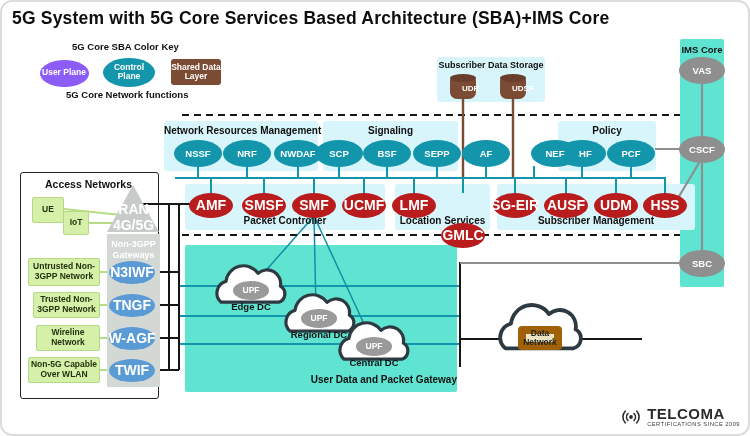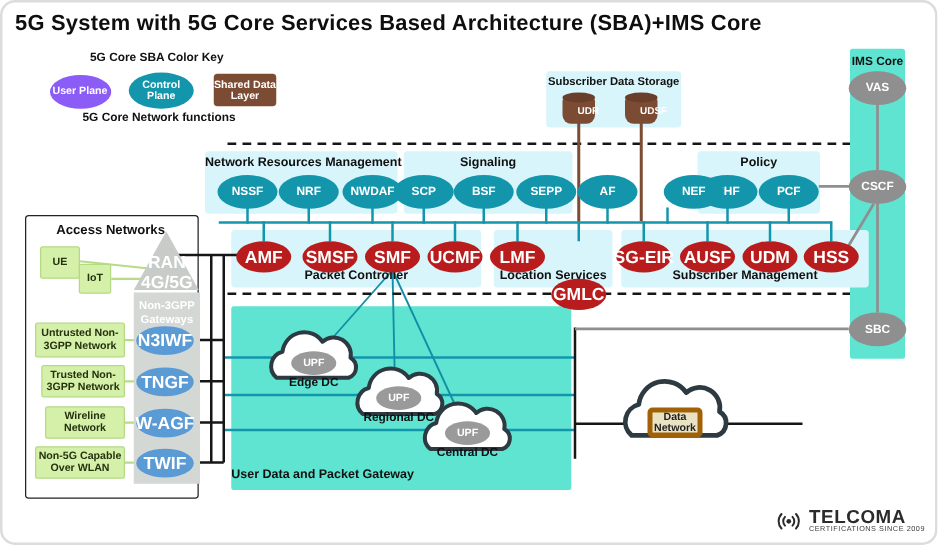--- a/index.html
+++ b/index.html
@@ -29,23 +29,23 @@
             box-sizing:border-box;z-index:3;padding:1px;}
   #accessbox{left:18px;top:170px;width:137px;height:225px;background:#fff;border:1.5px solid #222;border-radius:3px;z-index:0;}
   #accesstitle{left:18px;top:176px;width:137px;font-size:10.5px;font-weight:bold;color:#111;text-align:center;z-index:3;}
   #rantri{left:105px;top:183px;width:0;height:0;border-left:26.5px solid transparent;border-right:26.5px solid transparent;
           border-bottom:47px solid #c7ccc9;z-index:1;}
   #ranlabel{left:108px;top:199px;width:47px;color:#fff;font-size:14px;font-weight:bold;text-align:center;line-height:1.15;z-index:3;}
   #gwpanel{left:105px;top:232px;width:53px;height:153px;background:#d4d8d5;z-index:1;}
   #gwlabel{left:106px;top:237px;width:51px;color:#fff;font-size:9px;font-weight:bold;text-align:center;line-height:1.2;z-index:3;}
   #imslabel{left:678px;top:42px;width:44px;font-size:9.5px;font-weight:bold;color:#111;text-align:center;z-index:3;}
   #sdslabel{left:435px;top:58px;width:108px;font-size:9px;font-weight:bold;color:#111;text-align:center;z-index:3;}
-  #udlabel{left:183px;top:372px;width:272px;font-size:10px;font-weight:bold;color:#101010;text-align:left;z-index:3;}
+  #udlabel{left:183px;top:372px;width:272px;font-size:10px;font-weight:bold;color:#101010;text-align:right;z-index:3;}
   .dclabel{position:absolute;font-size:9.5px;font-weight:bold;color:#101010;text-align:center;white-space:nowrap;z-index:3;}
-  #dnbox{left:516px;top:324px;width:44px;height:24px;background:#eae3c3;border:4px solid #a16207;border-radius:4px;
+  #dnbox{left:516px;top:324px;width:44px;height:24px;background:#eae3c3;border:8px solid #a16207;border-radius:4px;
          display:flex;align-items:center;justify-content:center;text-align:center;font-size:8.5px;font-weight:bold;
          color:#222;line-height:1.1;box-sizing:border-box;z-index:3;}
   #wires{position:absolute;left:0;top:0;z-index:1;pointer-events:none;}
   .ln-teal{stroke:#1396ac;stroke-width:2;}
   .ln-tealthin{stroke:#128fa5;stroke-width:1.5;}
   .ln-black{stroke:#161616;stroke-width:2;}
   .ln-dash{stroke:#161616;stroke-width:2;stroke-dasharray:7 5;}
   .ln-gray{stroke:#8f8f8f;stroke-width:2.2;}
   .ln-brown{stroke:#7c4b33;stroke-width:2.4;}
   .ln-green{stroke:#b7dc84;stroke-width:1.8;}

